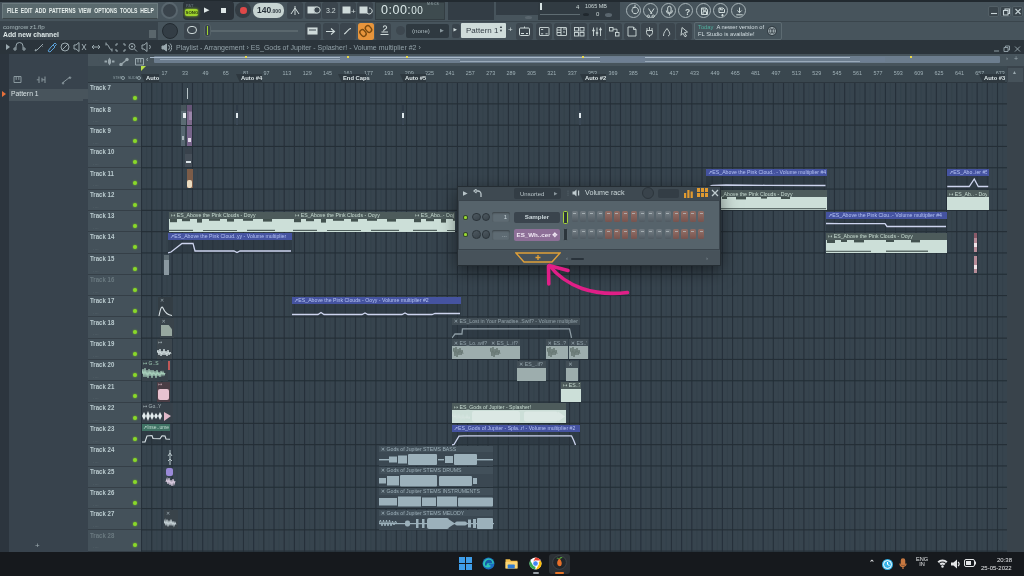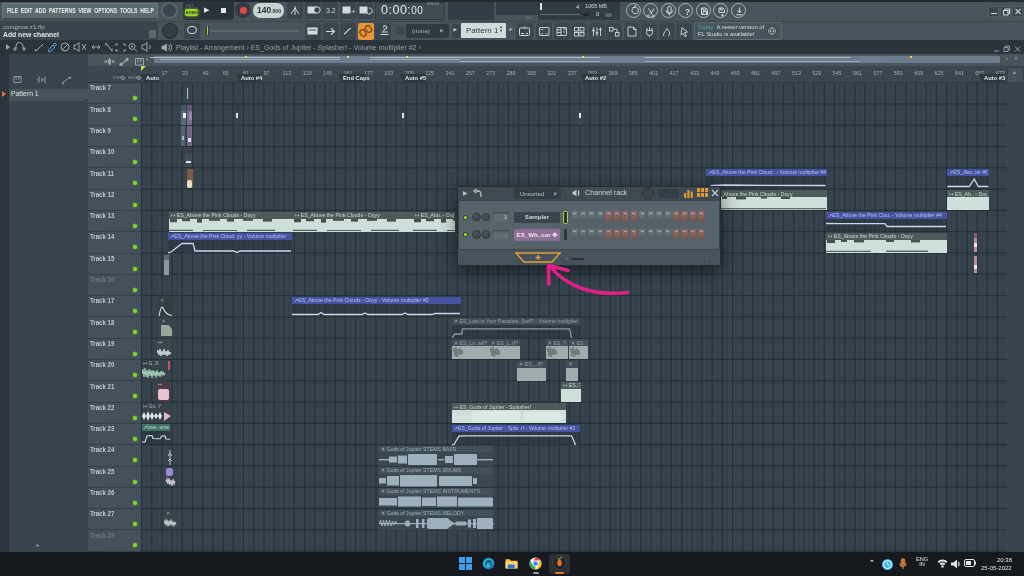--- a/index.html
+++ b/index.html
@@ -940,21 +940,21 @@
 <div class="a" style="left:514px;top:188px;width:47px;height:10.5px;background:#333d45;border-radius:2px"></div>
 <div class="tx" style="left:520px;top:190.5px;font-size:6px;color:#b8c4c8">Unsorted</div>
 <div class="tx" style="left:554px;top:191.5px;font-size:4.5px;color:#8a969c">▶</div>
 <div class="tx" style="left:565px;top:190px;font-size:6px;color:#7a868c">⋮</div>
 <svg class="a" style="left:572px;top:189px" width="9" height="8" viewBox="0 0 9 8">
       <g fill="#c0ccd0">
         <path d="M0.5 2.5 h1.8 l2.2 -2 v7 l-2.2 -2 H0.5 z"></path>
         <rect x="6" y="1.5" width="1.2" height="5"></rect>
       </g>
     </svg>
-<div class="tx" style="left:585px;top:189.3px;font-size:7.2px;color:#ccd8da">Channel rack</div>
+<div class="tx" style="left:585px;top:189.3px;font-size:7.2px;color:#ccd8da">Volume rack</div>
 <div class="a" style="left:642px;top:187px;width:12px;height:12px;border-radius:50%;background:#39434b;border:1px solid #2c353c"></div>
 <div class="a" style="left:658px;top:188.5px;width:21px;height:9px;background:#333d45;border-radius:2px"></div>
 <svg class="a" style="left:684px;top:188.5px" width="11" height="9" viewBox="0 0 11 9">
       <g fill="#e09a30">
         <rect x="0" y="4" width="2.2" height="5"></rect>
         <rect x="3.3" y="1" width="2.2" height="8"></rect>
         <rect x="6.6" y="2.5" width="2.2" height="6.5"></rect>
       </g>
     </svg>
 <svg class="a" style="left:697px;top:188.3px" width="12" height="9" viewBox="0 0 12 9">

